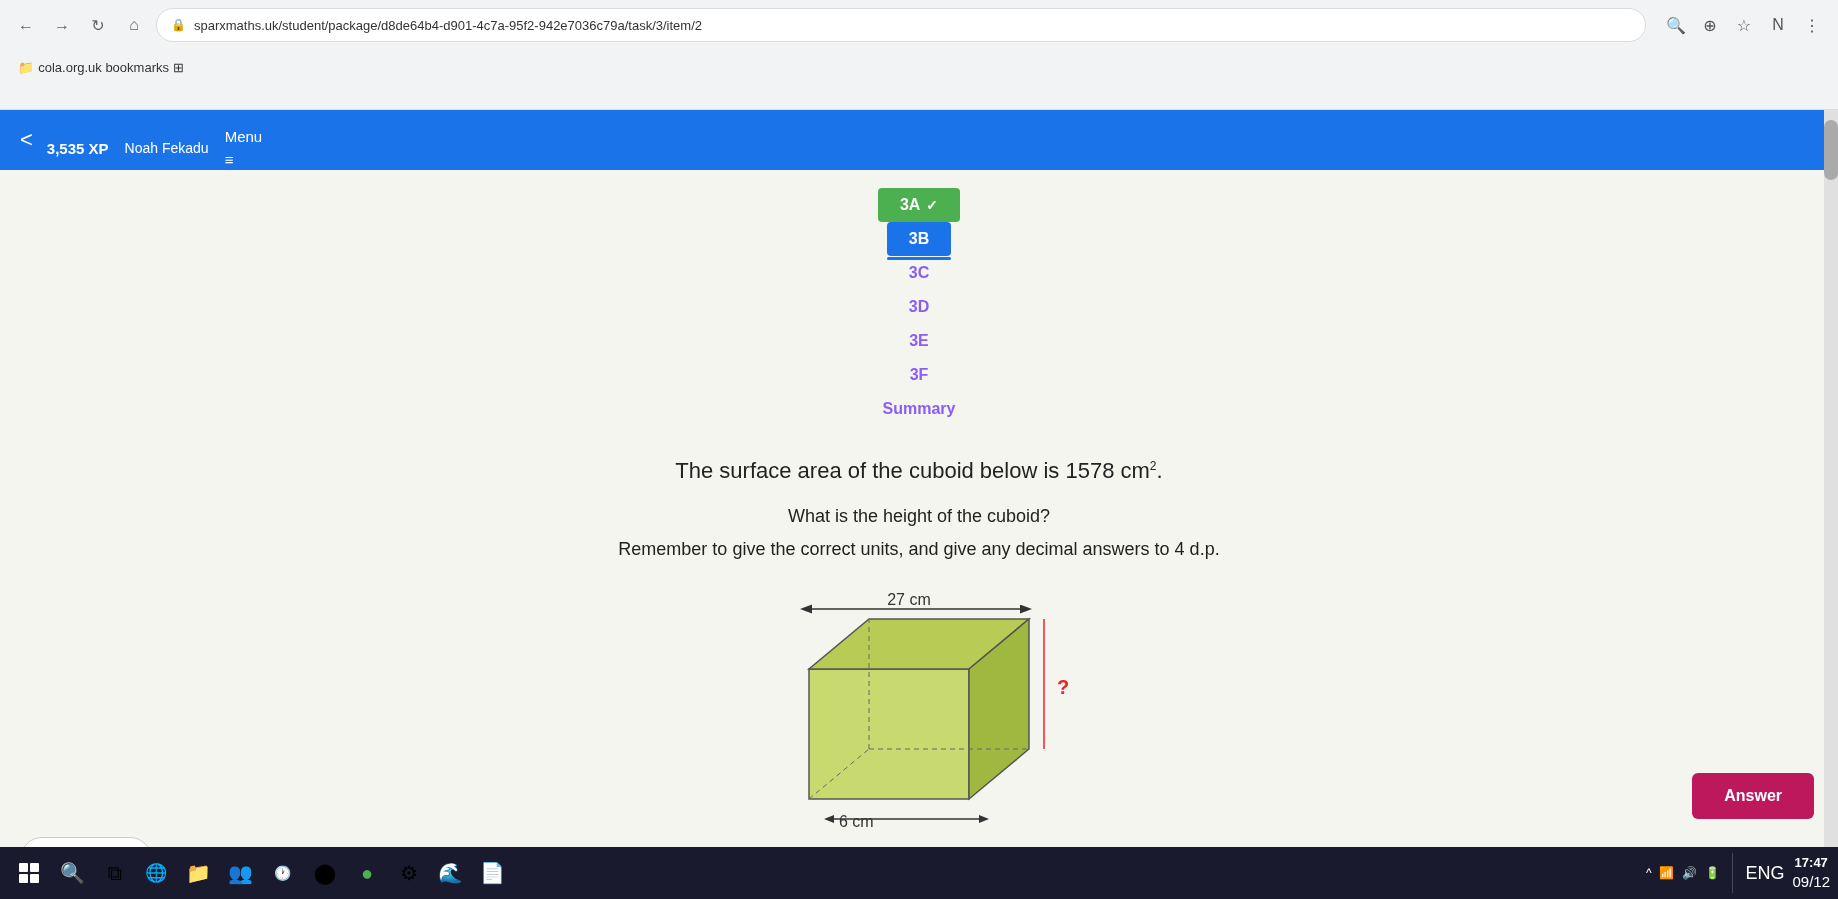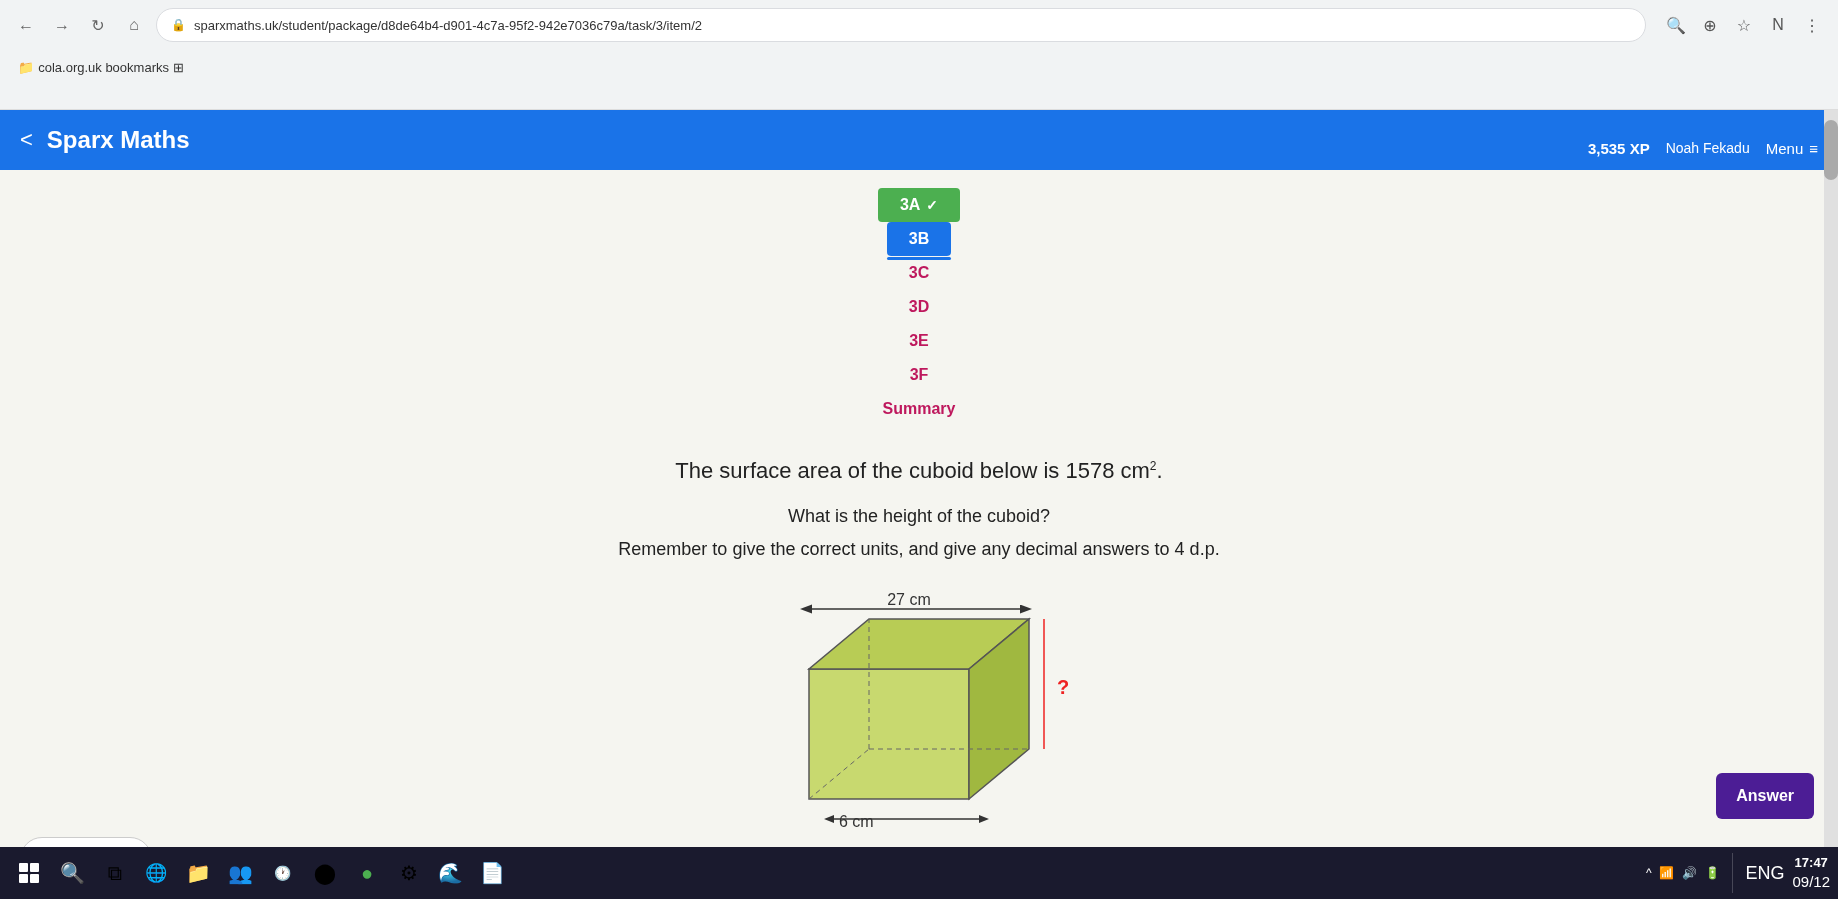--- a/index.html
+++ b/index.html
@@ -124,20 +124,21 @@
       margin-top: 16px;
     }
     .xp-display { font-weight: bold; font-size: 15px; }
     .menu-btn {
       display: flex;
       align-items: flex-start;
       gap: 6px;
       cursor: pointer;
       font-size: 15px;
       color: white;
+      flex-direction: column;
     }
 
     
     .tab-bar {
       display: flex;
       justify-content: center;
       align-items: center;
       gap: 0;
       padding: 18px 0 10px;
       background: #f5f5f0;
@@ -168,21 +169,21 @@
     .tab-item.active::after {
       content: '';
       position: absolute;
       bottom: -4px;
       left: 0; right: 0;
       height: 3px;
       background: #1a73e8;
       border-radius: 2px;
     }
     .tab-item:not(.active):not(.active-completed) {
-      color: #be185d;
+      color: #8b5cf6;
     }
     .check-icon { font-size: 14px; }
 
     
     .content-area {
       flex: 1;
       display: flex;
       flex-direction: column;
       align-items: center;
       padding: 20px 0;
@@ -243,25 +244,25 @@
       border-top: 5px solid transparent;
       border-bottom: 5px solid transparent;
       margin-left: 2px;
     }
 
     
     .answer-btn {
       position: absolute;
       right: 24px;
       bottom: 80px;
-      background: #4c1d95;
+      background: #be185d;
       color: white;
       border: none;
       border-radius: 6px;
-      padding: 14px 20px;
+      padding: 14px 32px;
       font-size: 16px;
       font-weight: bold;
       cursor: pointer;
     }
 
     
     .previous-btn {
       position: absolute;
       left: 20px;
       bottom: 18px;
@@ -378,21 +379,20 @@
       <span>cola.org.uk bookmarks</span>
       <span>⊞</span>
     </div>
   </div>
 </div>
 
 <div class="app-container">
 
   <div class="app-header">
     <button class="back-btn">&lt;</button>
-    <span class="app-title">Sparx Maths</span>
     <div class="header-right">
       <span class="xp-display">3,535 XP</span>
       <span>Noah Fekadu</span>
       <div class="menu-btn">
         <span>Menu</span>
         <span>≡</span>
       </div>
     </div>
   </div>
 

